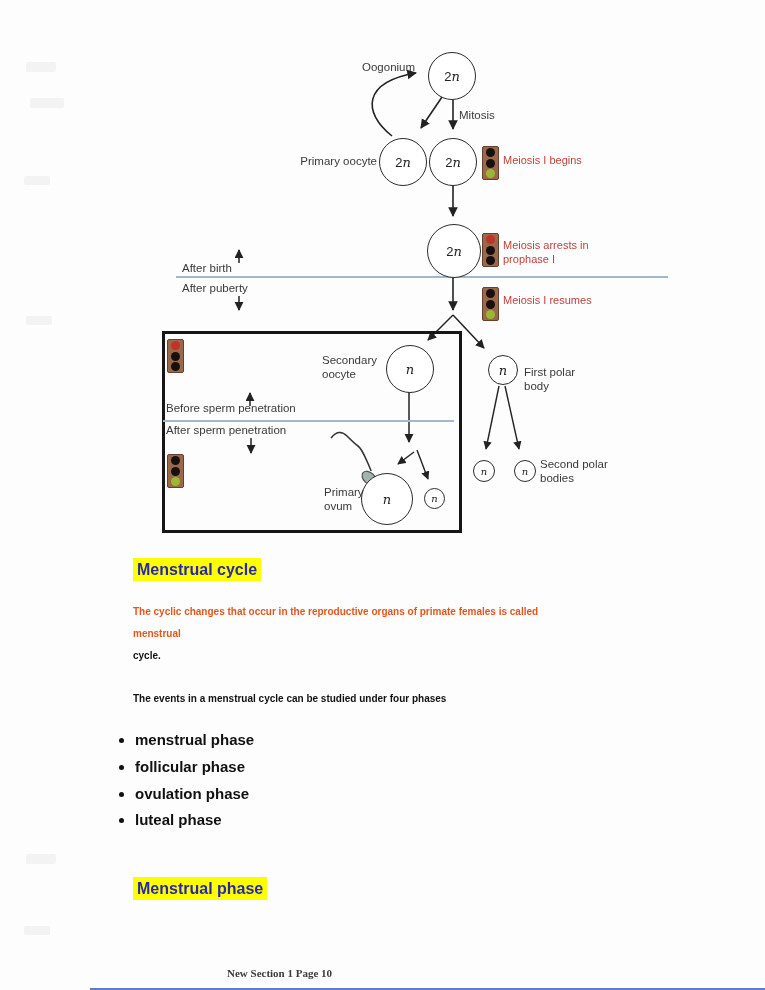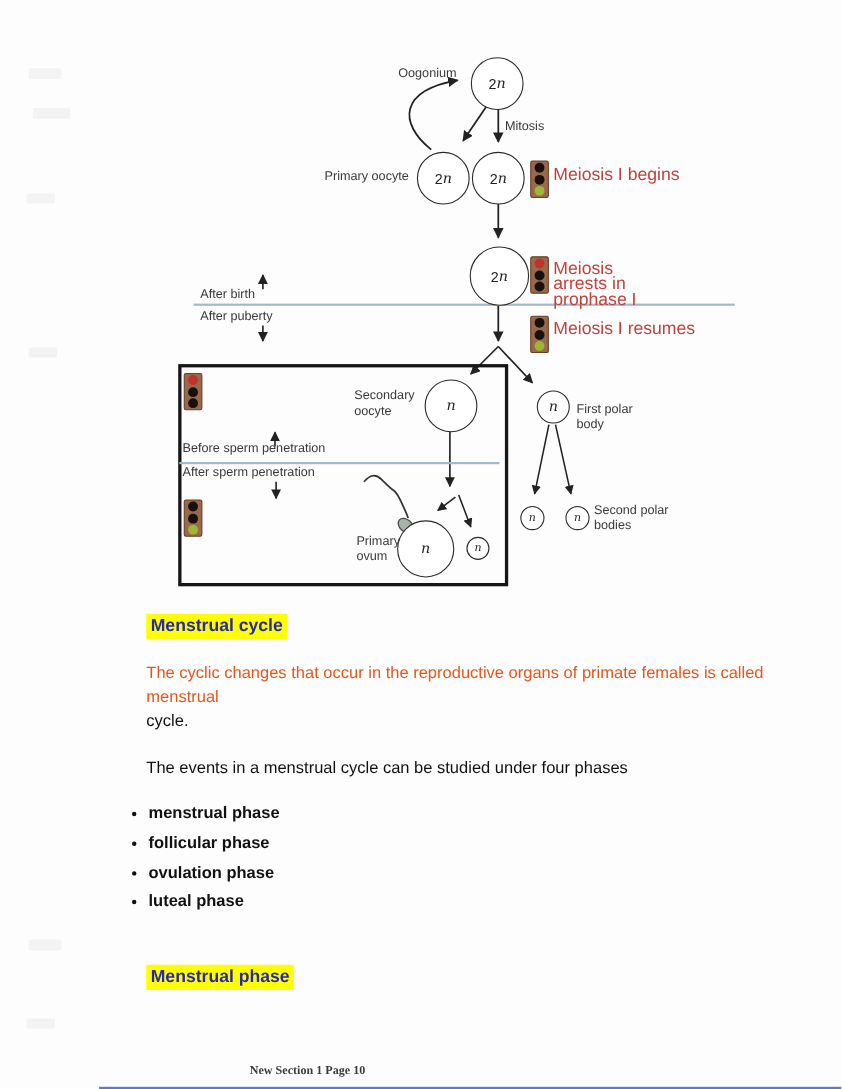--- a/index.html
+++ b/index.html
@@ -3,41 +3,41 @@
 <meta charset="utf-8">
 <style>
   html,body{margin:0;padding:0;background:#fdfdfd;}
   body{width:765px;height:990px;position:relative;overflow:hidden;
        font-family:"Liberation Sans",sans-serif;}
 
   
   #diagram{position:absolute;left:0;top:0;width:765px;height:560px;}
   #arrow-layer{position:absolute;left:0;top:0;pointer-events:none;}
   .lbl{position:absolute;font-size:11.5px;color:#3a3a3a;line-height:13.5px;}
-  .lbl.rt{}
-  .red-lbl{position:absolute;font-size:16px;color:#c0423c;line-height:14px;}
+  .lbl.rt{text-align:right;}
+  .red-lbl{position:absolute;font-size:11px;color:#c0423c;line-height:14px;}
   .cell{position:absolute;border:1.6px solid #2b2b2b;border-radius:50%;background:#fff;
         display:flex;align-items:center;justify-content:center;font-size:13px;color:#222;}
   .cell i{font-style:italic;font-family:"DejaVu Serif",serif;}
   .cell-sm{font-size:10px;border-width:1.3px;}
   .divider{position:absolute;height:2px;background:#a3b8cc;}
   .bigbox{position:absolute;left:162px;top:331px;width:294px;height:196px;
           border:3px solid #161616;background:transparent;}
   
   .tl{position:absolute;width:15px;height:32px;background:#9a684a;border:1px solid #66402a;
       border-radius:2px;display:flex;flex-direction:column;align-items:center;
       justify-content:space-evenly;}
   .tl i{width:9px;height:9px;border-radius:50%;background:#17100f;display:block;}
   .tl i.on-red{background:#c1322a;}
   .tl i.on-green{background:#9cb832;}
 
   
   .hl{position:absolute;display:inline-block;background:#ffff00;color:#2727ad;
       font-weight:bold;font-size:16px;padding:2px 4px;line-height:19px;}
-  .para{position:absolute;left:133px;font-weight:normal;font-size:15px;line-height:22px;color:#111;}
+  .para{position:absolute;left:133px;font-weight:bold;font-size:10px;line-height:22px;color:#111;}
   .orange{color:#e2571d;}
   ul.phases{position:absolute;left:113px;top:727px;margin:0;padding-left:22px;
       font-weight:bold;font-size:15px;color:#111;}
   ul.phases li{line-height:26.8px;}
   .footer{position:absolute;left:227px;top:967px;font-family:"Liberation Serif",serif;
       font-size:11px;color:#3b3b3b;font-weight:bold;}
   .bottom-line{position:absolute;left:90px;right:0;bottom:0;height:2px;background:#5b7bd0;}
   .smudge{position:absolute;background:rgba(120,120,120,.07);border-radius:2px;}
 </style>
 </head>

